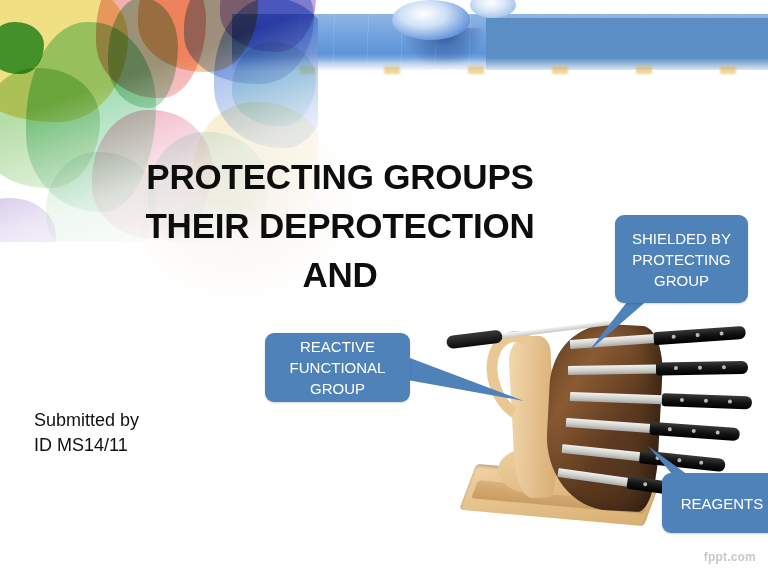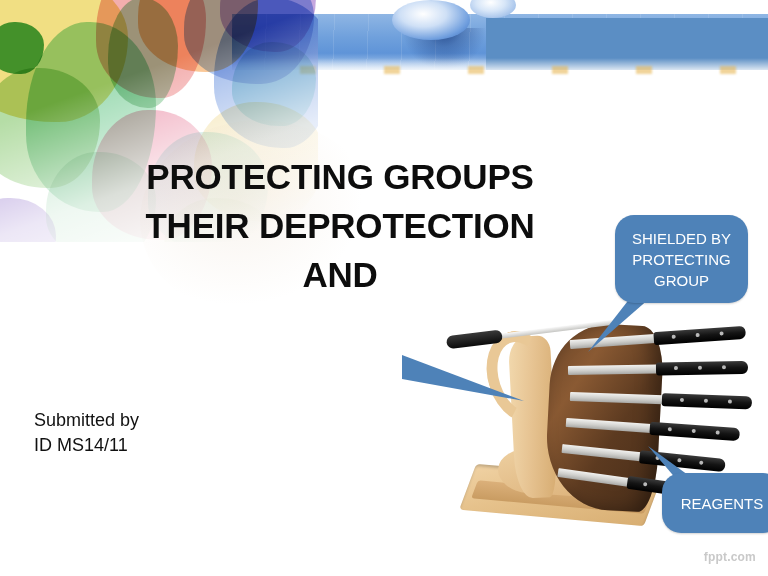--- a/index.html
+++ b/index.html
@@ -167,21 +167,21 @@
   .sharp .hdl{
     position:absolute;left:0;top:-2px;width:56px;height:13px;
     background:linear-gradient(180deg,#3a3a3a,#0b0b0b);border-radius:7px;
   }
 
   
   .callout{
     position:absolute;
     background:#4e82b8;
     color:#ffffff;
-    border-radius:19px;
+    border-radius:9px;
     text-align:center;
     font-size:15px;line-height:21px;
     display:flex;align-items:center;justify-content:center;
     box-shadow:0 1px 2px rgba(0,0,0,.18);
   }
   .callout-text{display:block;padding:0 6px;}
   .tail{position:absolute;width:0;height:0;}
 
   #co-shielded{left:615px;top:215px;width:133px;height:88px;}
   #tail-shielded{
@@ -313,20 +313,23 @@
     <span class="ln">THEIR DEPROTECTION</span>
     <span class="ln">AND</span>
   </div>
 
   <div class="tail" id="tail-shielded"></div>
   <div class="callout" id="co-shielded">
     <span class="callout-text">SHIELDED BY PROTECTING GROUP</span>
   </div>
 
   <div class="tail" id="tail-reactive"></div>
+  <div class="callout" id="co-reactive">
+    <span class="callout-text">REACTIVE FUNCTIONAL GROUP</span>
+  </div>
 
   <div class="tail" id="tail-reagents"></div>
   <div class="callout" id="co-reagents">
     <span class="callout-text">REAGENTS</span>
   </div>
 
   <div class="submitted">
     <span>Submitted by</span>
     <span>ID MS14/11</span>
   </div>

